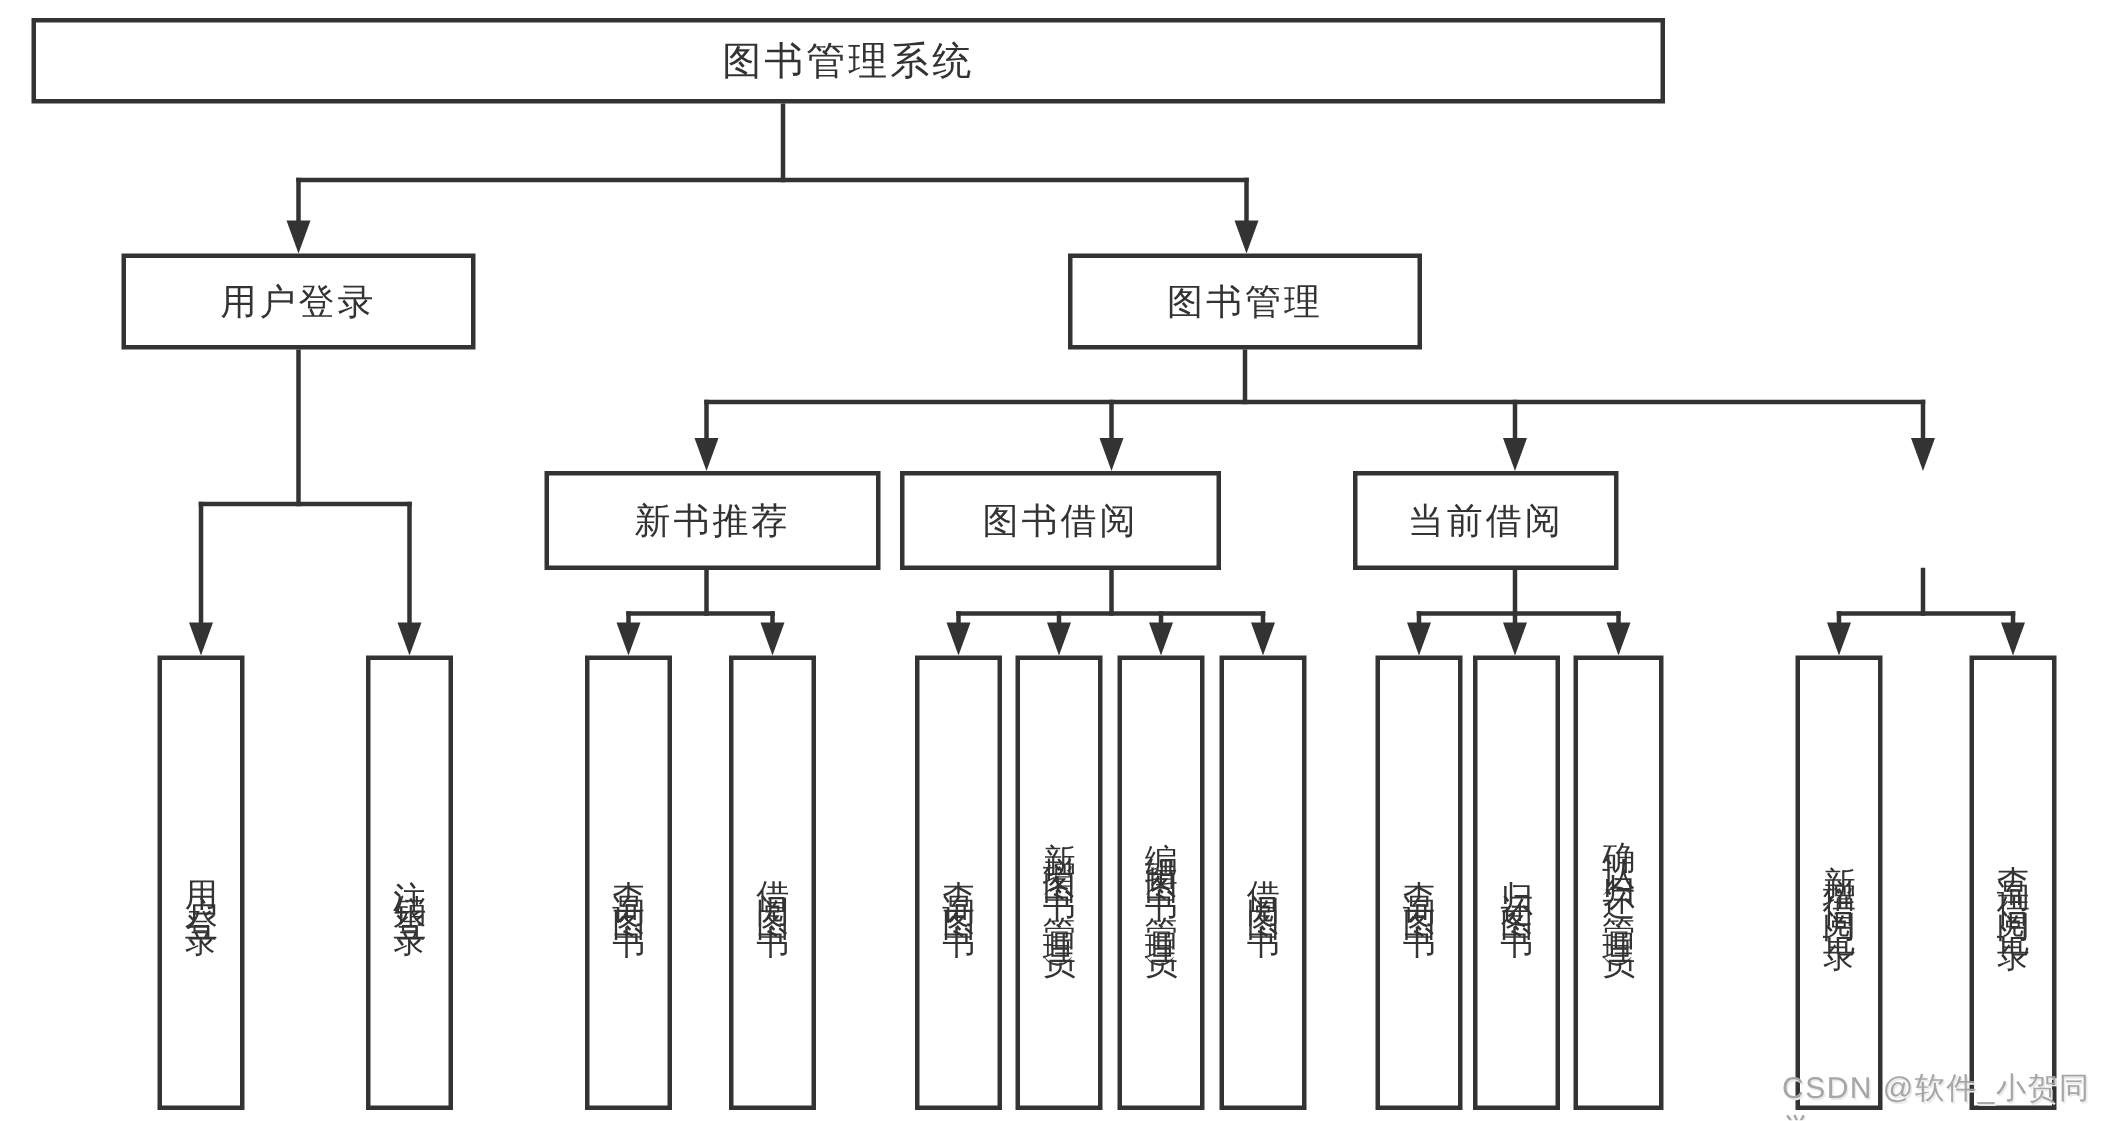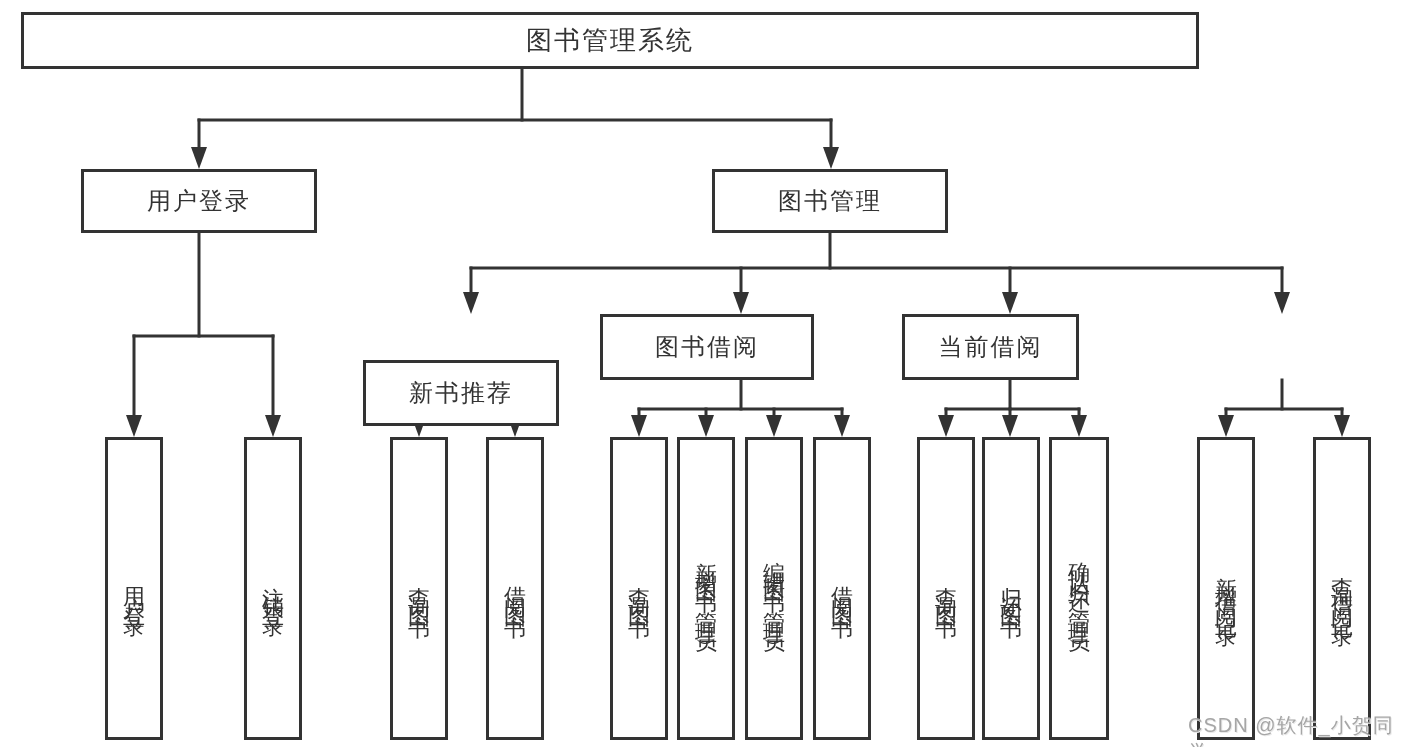--- a/index.html
+++ b/index.html
@@ -111,32 +111,32 @@
     <g>
       <line x1="1282" y1="380" x2="1282" y2="409"></line>
       <line x1="1226" y1="409" x2="1342" y2="409"></line>
       <line x1="1226" y1="409" x2="1226" y2="418"></line>
         <polygon points="1218,415 1234,415 1226,437"></polygon>
       <line x1="1342" y1="409" x2="1342" y2="418"></line>
         <polygon points="1334,415 1350,415 1342,437"></polygon>
     </g>
   </svg>
 
-  <div class="box h-node root-node" style="left:21px; top:12px; width:1178px; height:57px;">
+  <div class="box h-node root-node" style="left:21px; top:12px; width:1089px; height:57px;">
     <span>图书管理系统</span>
   </div>
 
   <div class="box h-node" style="left:81px; top:169px; width:236px; height:64px;">
     <span>用户登录</span>
   </div>
   <div class="box h-node" style="left:712px; top:169px; width:236px; height:64px;">
     <span>图书管理</span>
   </div>
 
-  <div class="box h-node" style="left:363px; top:314px; width:196px; height:66px;margin-top:46px;">
+  <div class="box h-node" style="left:363px; top:314px; width:224px; height:66px;">
     <span>新书推荐</span>
   </div>
   <div class="box h-node" style="left:600px; top:314px; width:214px; height:66px;">
     <span>图书借阅</span>
   </div>
   <div class="box h-node" style="left:902px; top:314px; width:177px; height:66px;">
     <span>当前借阅</span>
   </div>
 
   <div class="box leaf" style="left:105px;">

